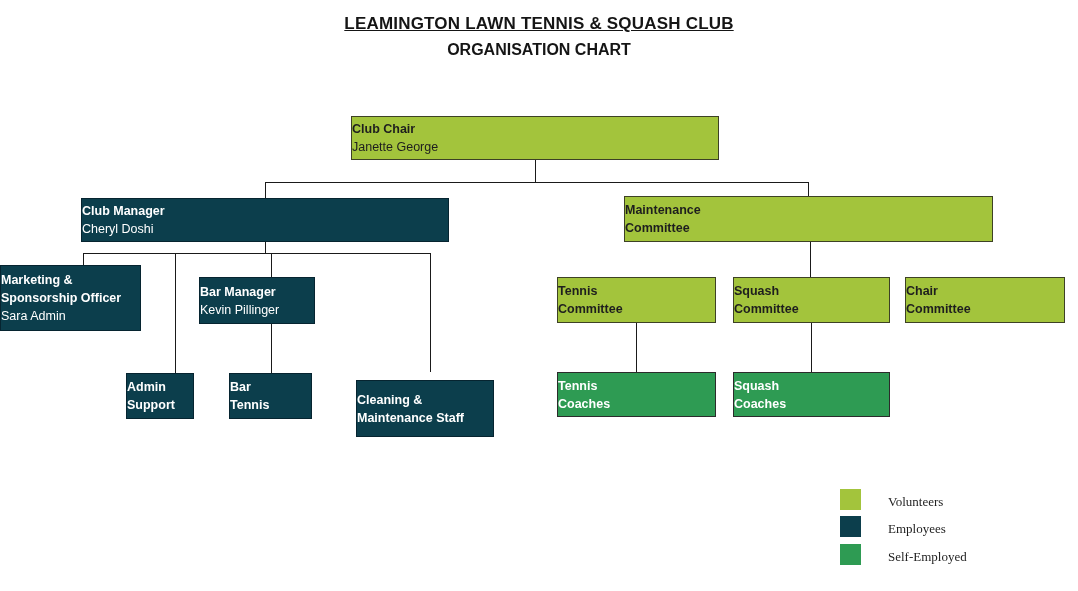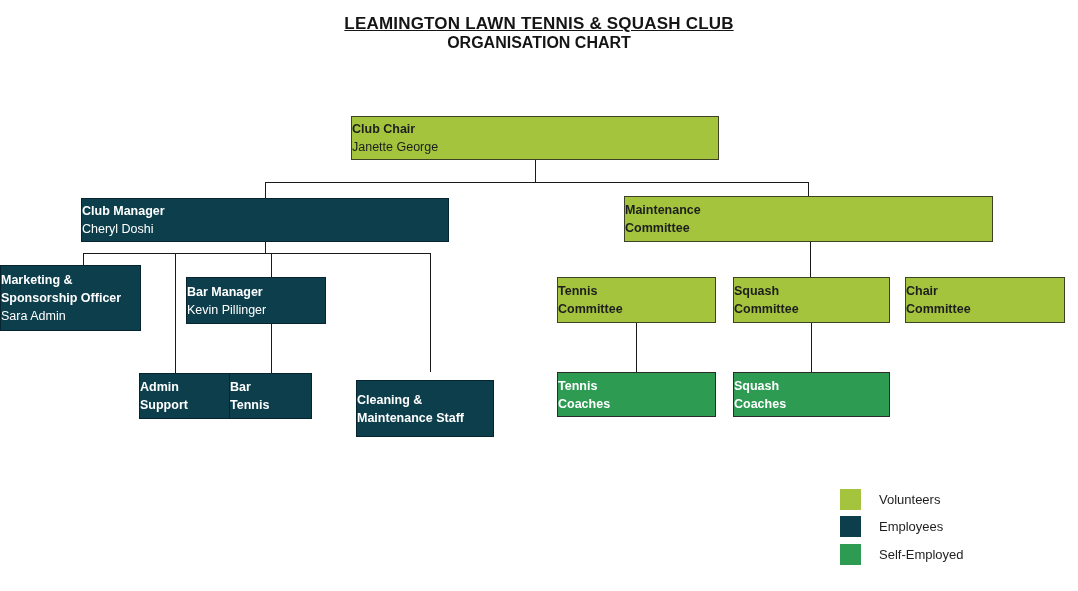--- a/index.html
+++ b/index.html
@@ -6,37 +6,37 @@
   #canvas{
     position:relative;
     width:1078px;height:591px;
     background:#ffffff;
     font-family:"Liberation Sans", sans-serif;
     overflow:hidden;
   }
   
   .titlewrap{position:absolute;left:0;top:14px;width:1078px;text-align:center;color:#151515;}
   .title{font-size:17px;font-weight:bold;text-decoration:underline;letter-spacing:.2px;}
-  .subtitle{font-size:16px;font-weight:bold;}
+  .subtitle{font-size:16px;font-weight:bold;margin-top:7px;}
   
   .node{
     position:absolute;box-sizing:border-box;
     display:flex;flex-direction:column;justify-content:center;align-items:flex-start;
     text-align:center;font-size:12.5px;line-height:18px;
   }
   .green {background:#a3c43c;border:1px solid #3d4125;color:#1e1e1e;}
   .teal  {background:#0c3e4c;border:1px solid #062430;color:#ffffff;}
   .mgreen{background:#2e9b53;border:1px solid #2b2b2b;color:#ffffff;}
   .b{font-weight:bold;}
   .r{font-weight:normal;}
   
   .cv{position:absolute;width:1px;background:#1a1a1a;}
   .ch{position:absolute;height:1px;background:#1a1a1a;}
   
-  .legend-row{position:absolute;left:840px;display:flex;align-items:center;gap:18px;}
+  .legend-row{position:absolute;left:840px;display:flex;align-items:flex-end;gap:27px;font-family:Liberation Serif, serif;}
   .swatch{width:21px;height:21px;display:inline-block;}
   .legend-label{font-size:13px;color:#1e1e1e;}
 </style>
 </head>
 <body>
 
 <div id="canvas">
 
   <div class="titlewrap">
     <div class="title">LEAMINGTON LAWN TENNIS &amp; SQUASH CLUB</div>
@@ -72,26 +72,26 @@
     <div class="b">Maintenance</div>
     <div class="b">Committee</div>
   </div>
 
   <div class="node teal" style="left:0;top:265px;width:141px;height:66px">
     <div class="b">Marketing &amp;</div>
     <div class="b">Sponsorship Officer</div>
     <div class="r">Sara Admin</div>
   </div>
 
-  <div class="node teal" style="left:186px;top:277px;width:140px;height:47px">
+  <div class="node teal" style="left:199px;top:277px;width:116px;height:47px">
     <div class="b">Bar Manager</div>
     <div class="r">Kevin Pillinger</div>
   </div>
 
-  <div class="node teal" style="left:139px;top:373px;width:96px;height:46px">
+  <div class="node teal" style="left:126px;top:373px;width:68px;height:46px">
     <div class="b">Admin</div>
     <div class="b">Support</div>
   </div>
 
   <div class="node teal" style="left:229px;top:373px;width:83px;height:46px">
     <div class="b">Bar</div>
     <div class="b">Tennis</div>
   </div>
 
   <div class="node teal" style="left:356px;top:380px;width:138px;height:57px">

